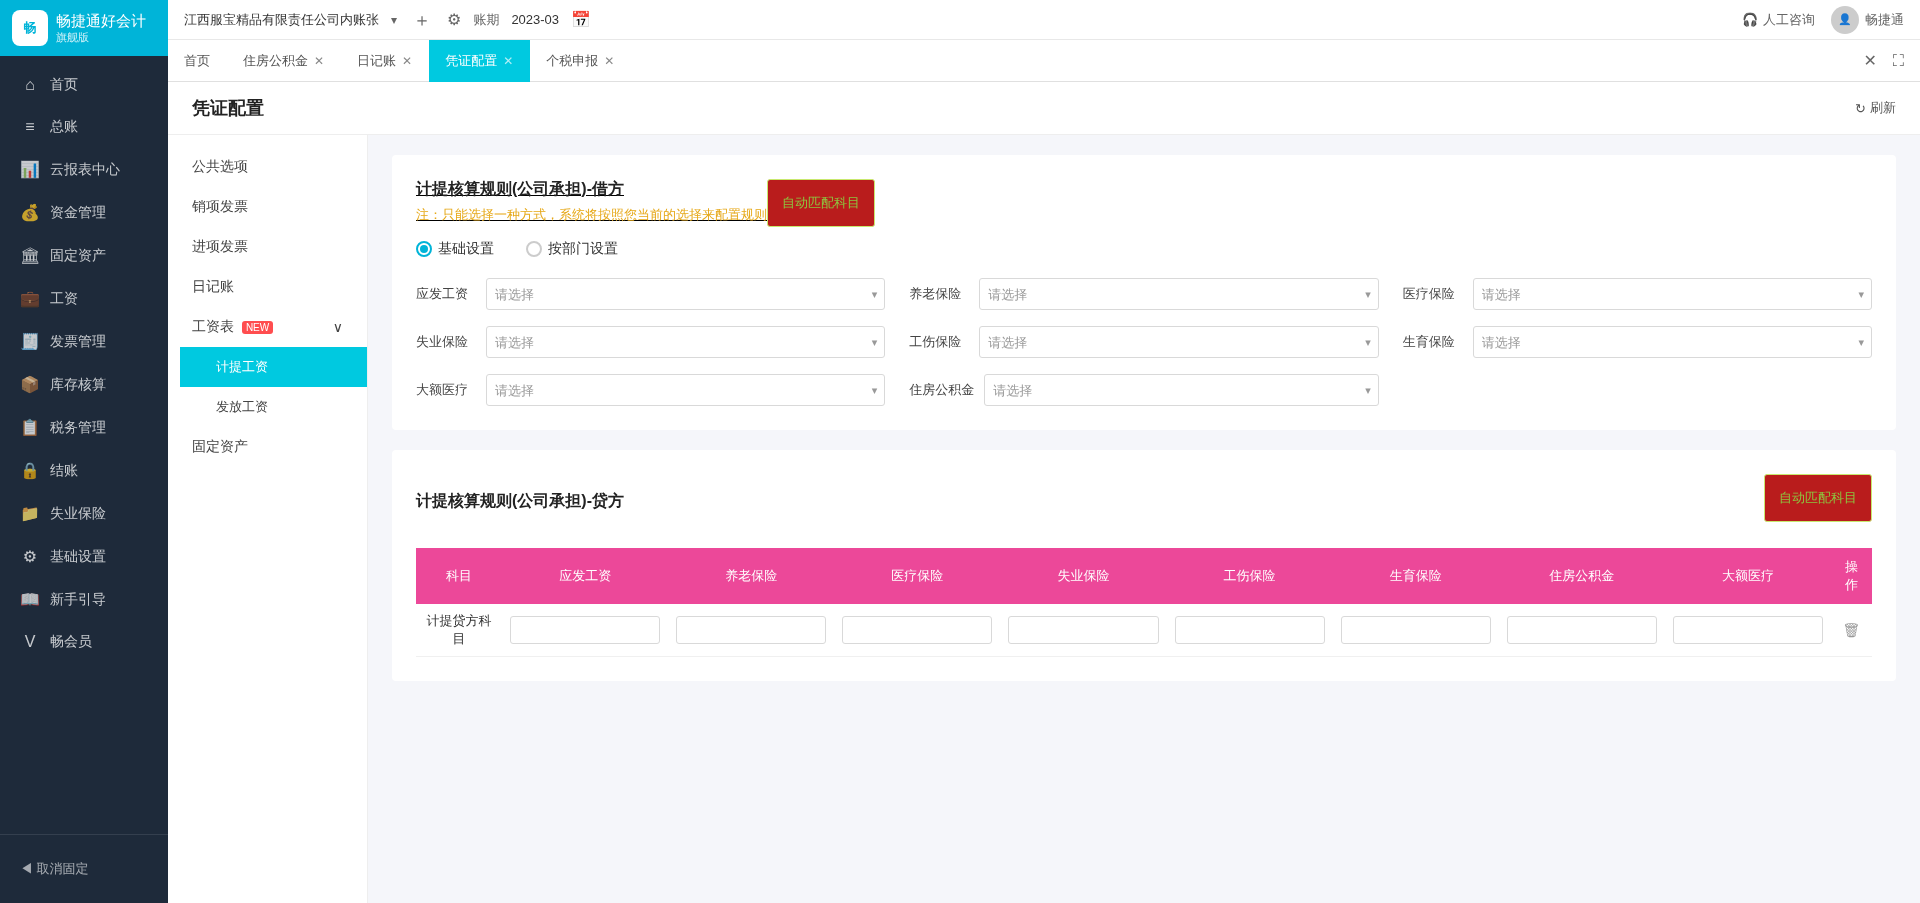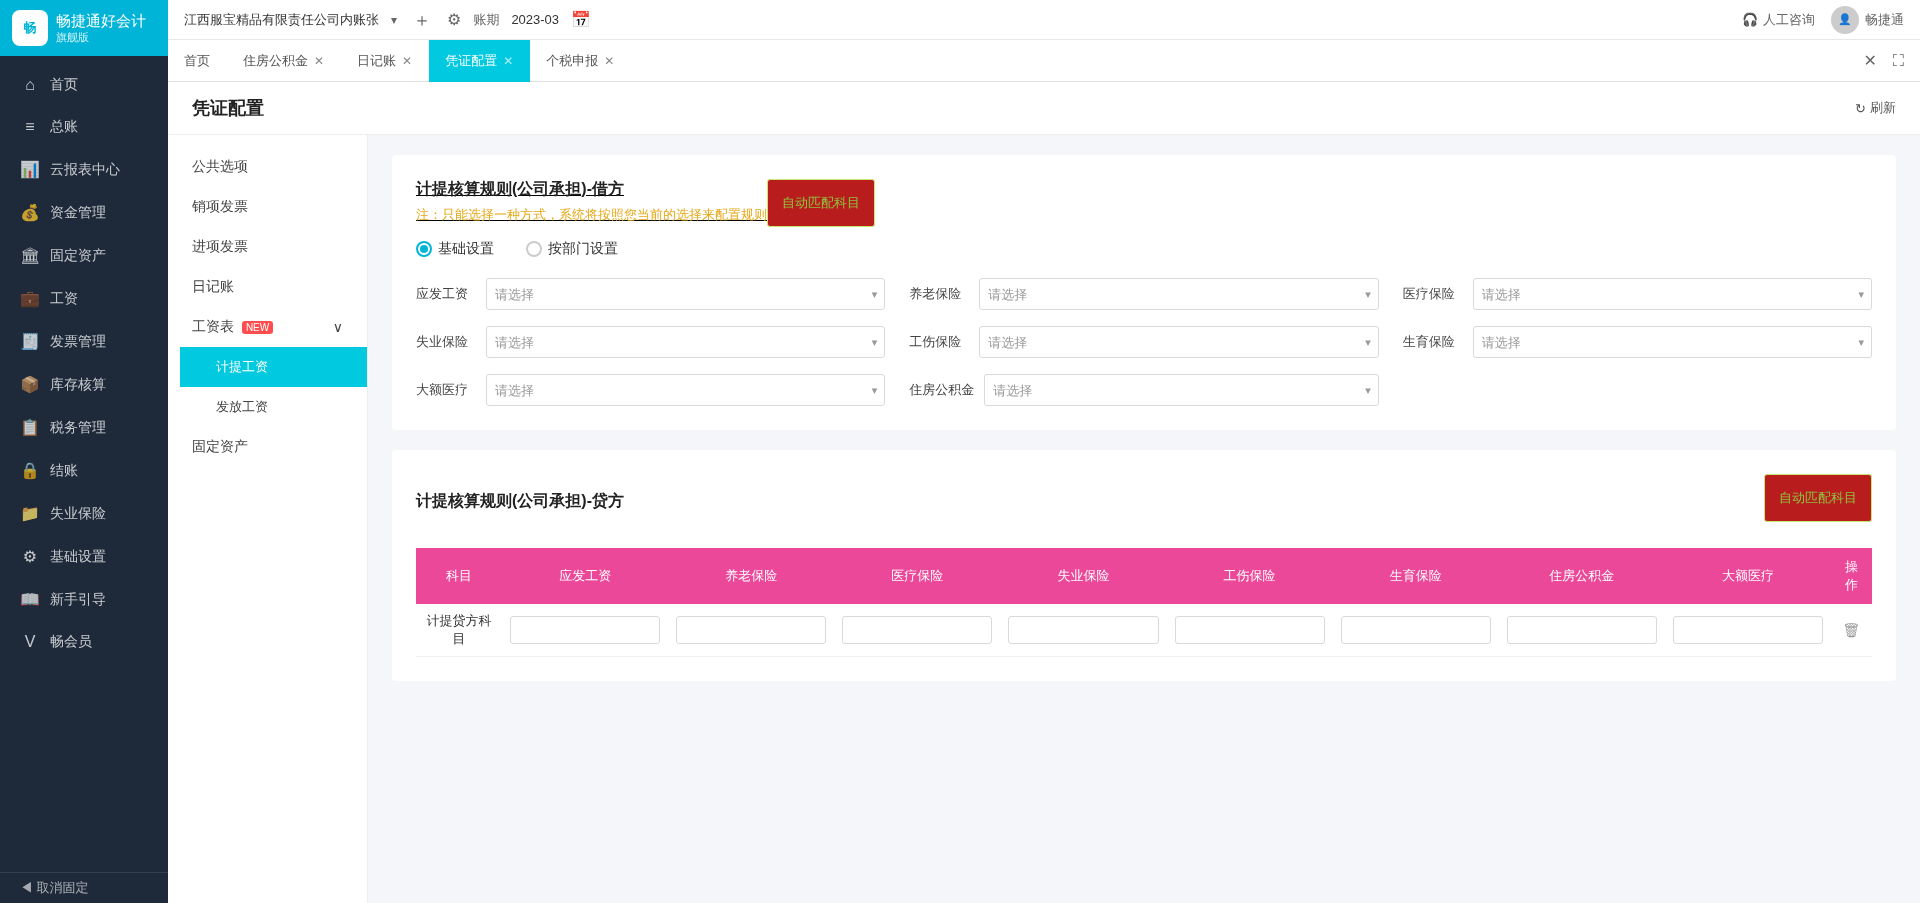--- a/index.html
+++ b/index.html
@@ -42,21 +42,21 @@
       align-items: center;
       gap: 10px;
       padding: 12px 20px;
       cursor: pointer;
       color: rgba(255,255,255,0.75);
       font-size: 14px;
       transition: background 0.2s;
     }
     .sidebar-icon { font-size: 16px; width: 20px; text-align: center; }
     .sidebar-bottom {
-      padding: 6px 20px;
+      padding: 25px 20px;
       border-top: 1px solid rgba(255,255,255,0.1);
       color: rgba(255,255,255,0.6);
       font-size: 13px;
       cursor: pointer;
       display: flex;
       align-items: center;
       gap: 8px;
     }
 
     

